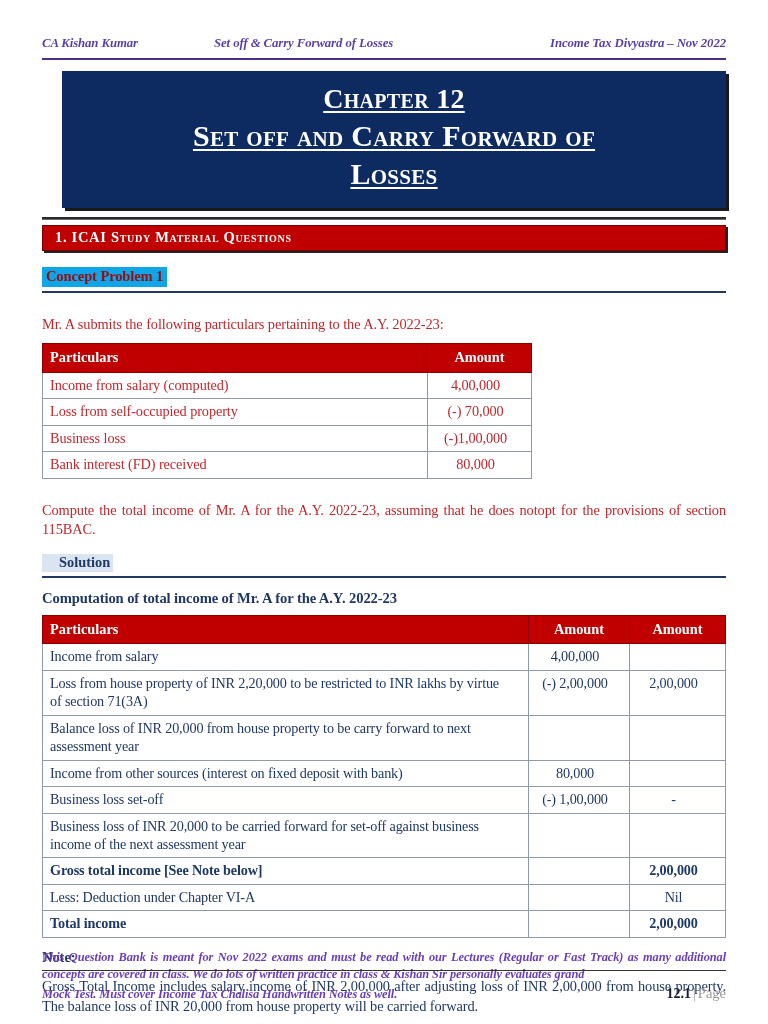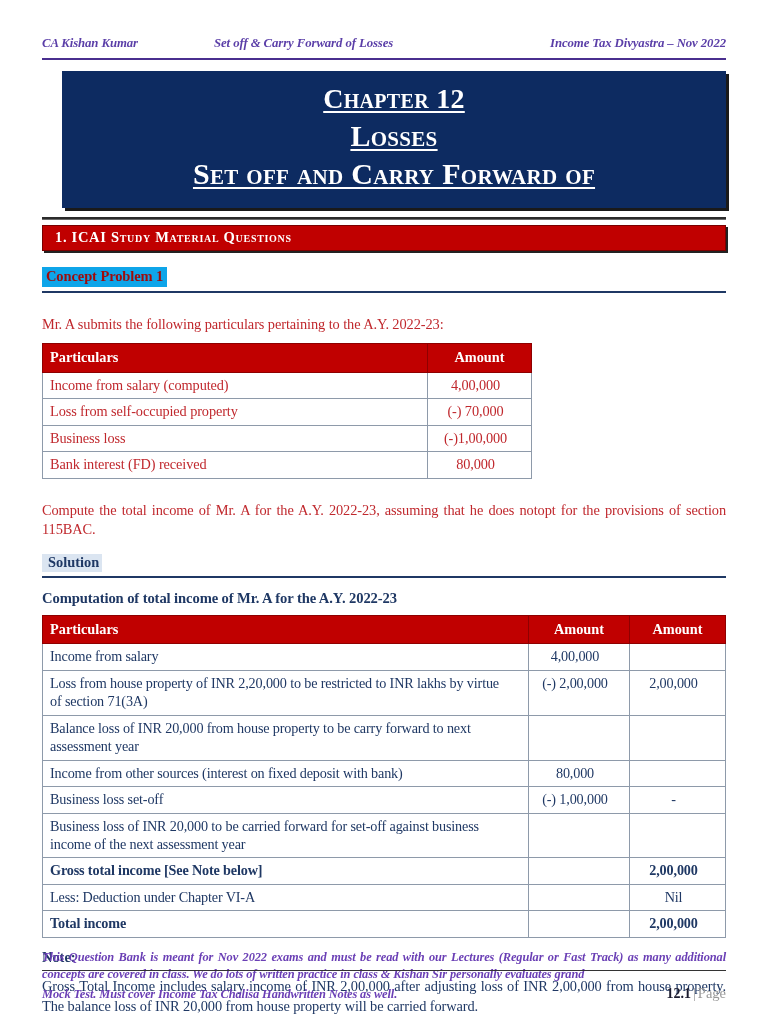--- a/index.html
+++ b/index.html
@@ -128,21 +128,21 @@
     margin-top: 12px;
     letter-spacing: -0.1px;
   }
   .solution-tag {
     margin-top: 14px;
     display: inline-block;
     background: #dbe5f1;
     color: #1f3864;
     font-weight: bold;
     font-size: 14.4px;
-    padding: 0 3px 1px 6px;
+    padding: 0 3px 1px 17px;
   }
   .note-label {
     color: #1f3864;
     font-weight: bold;
     font-size: 14.4px;
     margin-top: 11px;
   }
 
   
   table {
@@ -242,22 +242,22 @@
   <div class="running-header">
     <div class="rh-left">CA Kishan Kumar</div>
     <div class="rh-center">Set off &amp; Carry Forward of Losses</div>
     <div class="rh-right">Income Tax Divyastra – Nov 2022</div>
   </div>
   <div class="header-rule"></div>
 
   <div class="title-wrap">
     <div class="title-box">
       <div class="title-line l1">Chapter 12</div>
+      <div class="title-line">Set off and Carry Forward of</div>
       <div class="title-line">Losses</div>
-      <div class="title-line">Set off and Carry Forward of</div>
     </div>
   </div>
   <div class="double-rule"></div>
 
   <div class="section-bar">1. ICAI Study Material Questions</div>
 
   <div>
     <div class="concept-problem">Concept Problem 1</div>
   </div>
   <div class="navy-rule"></div>

